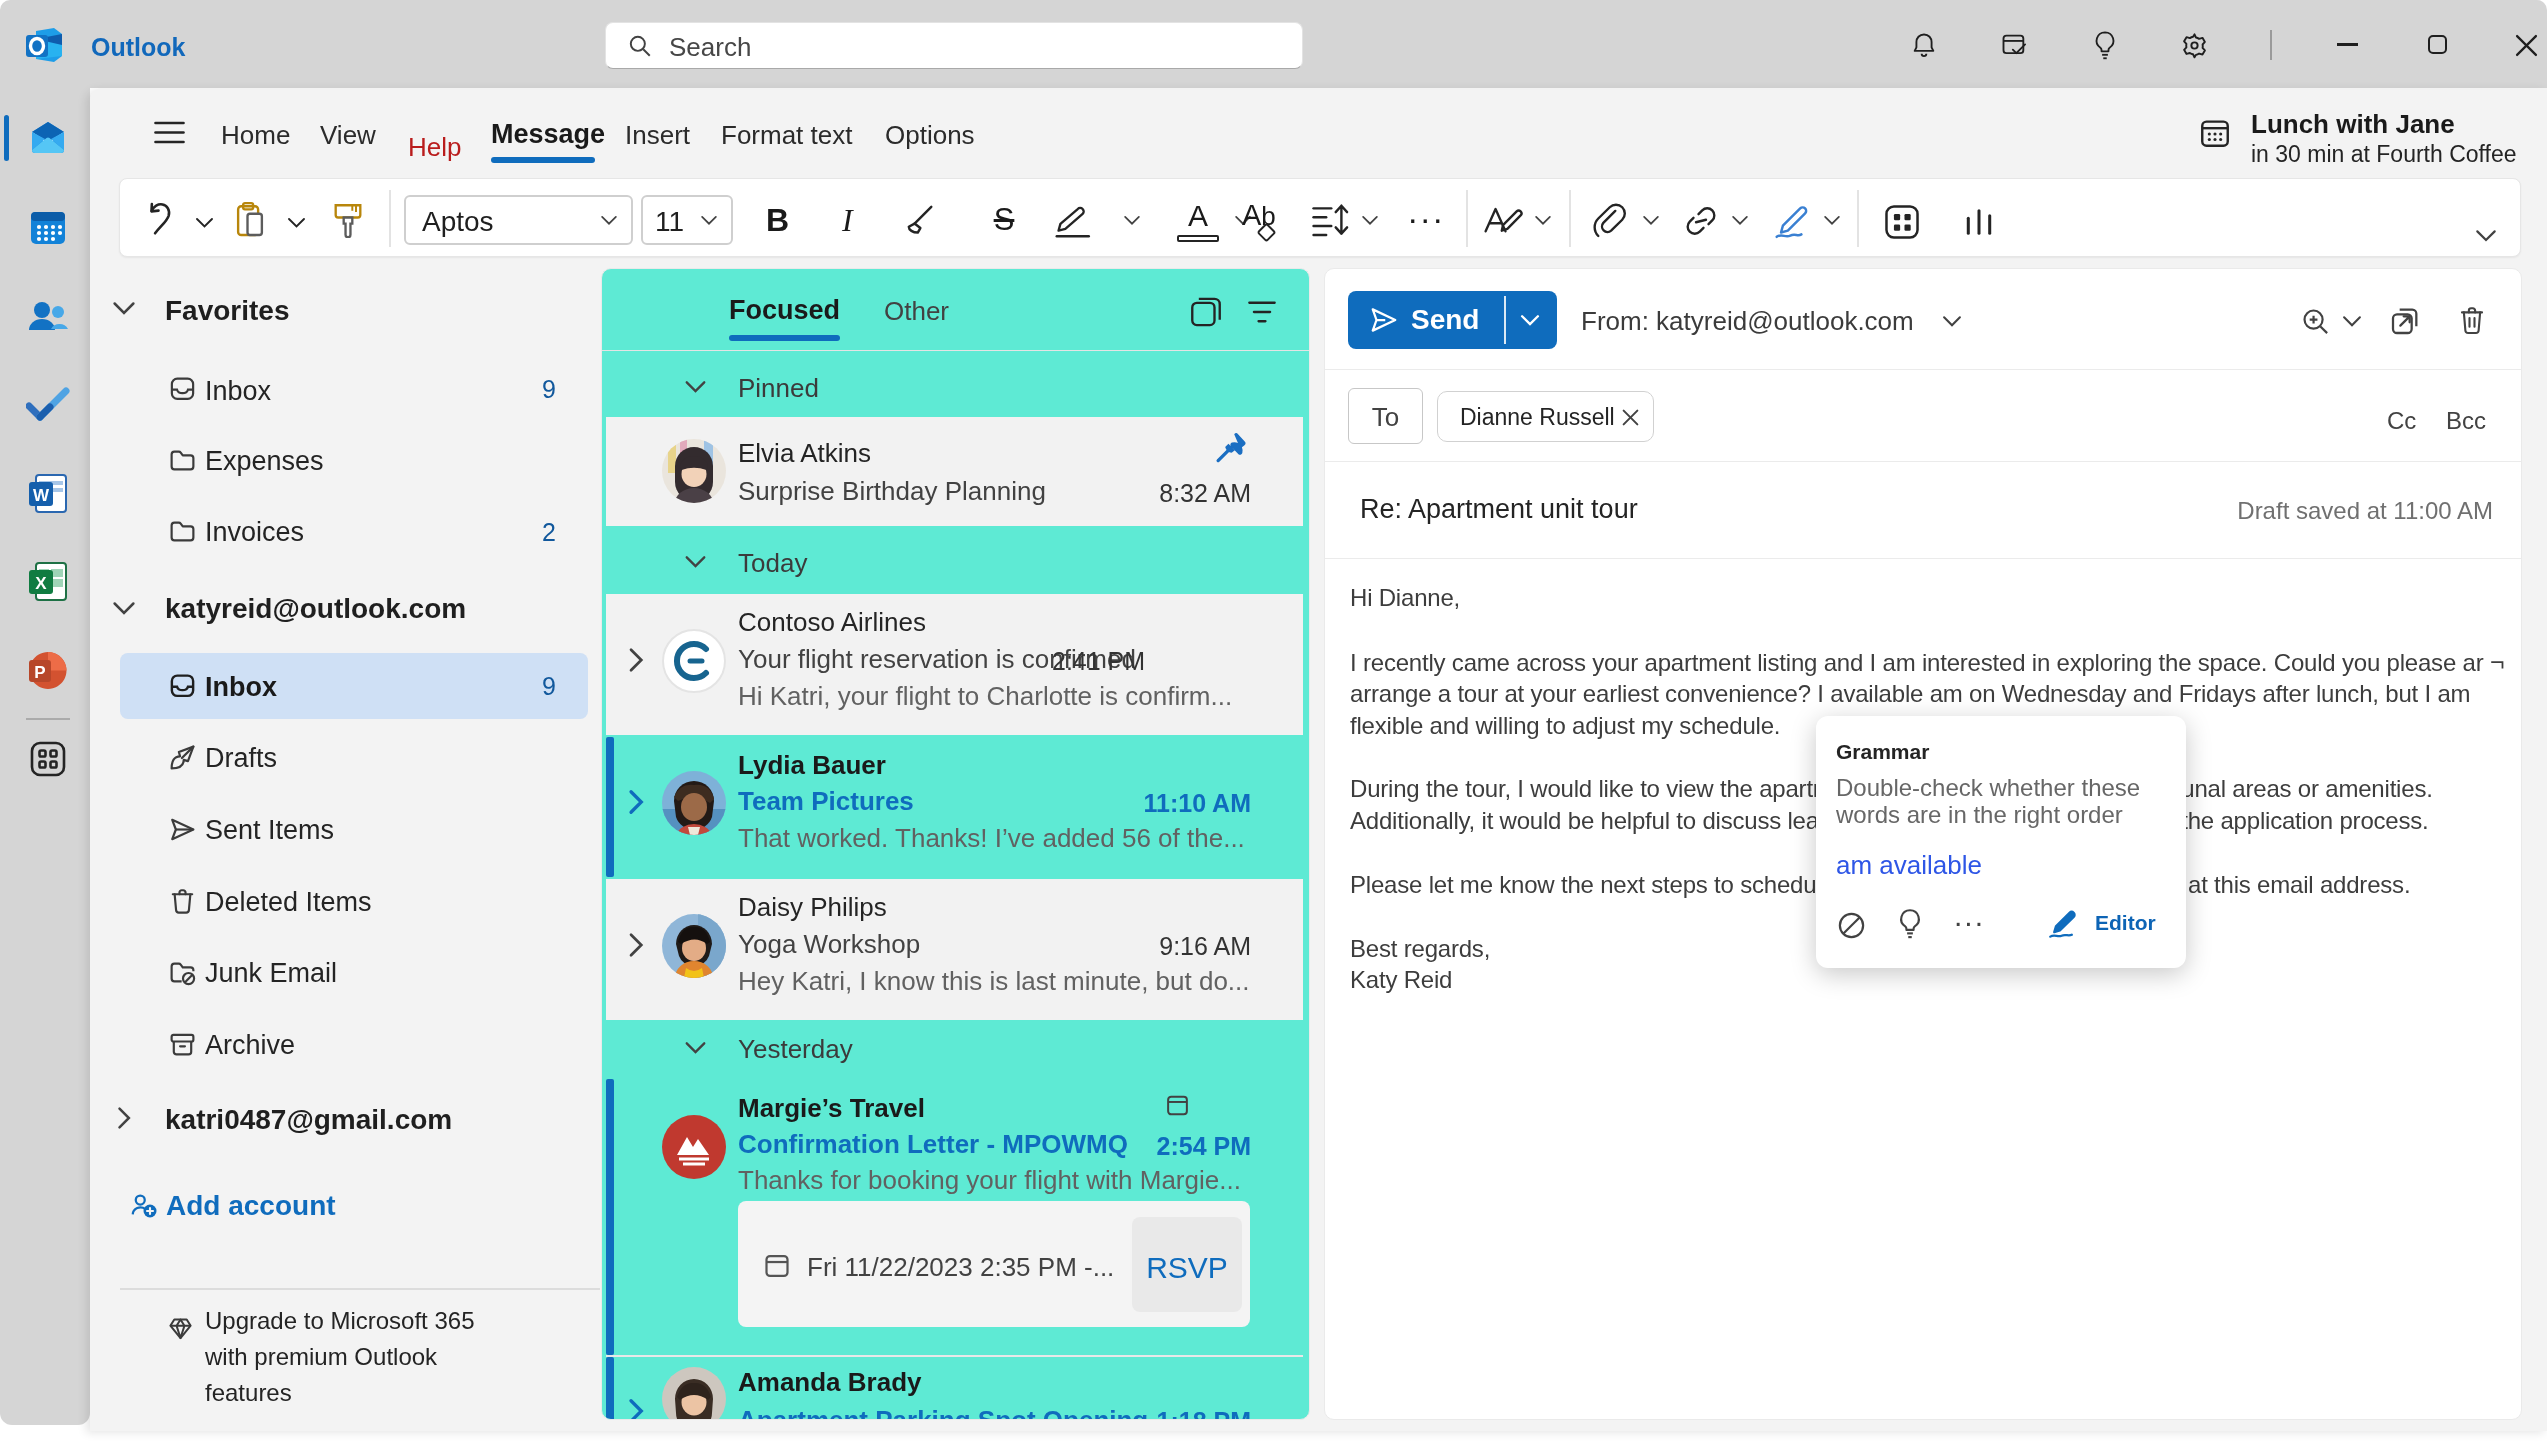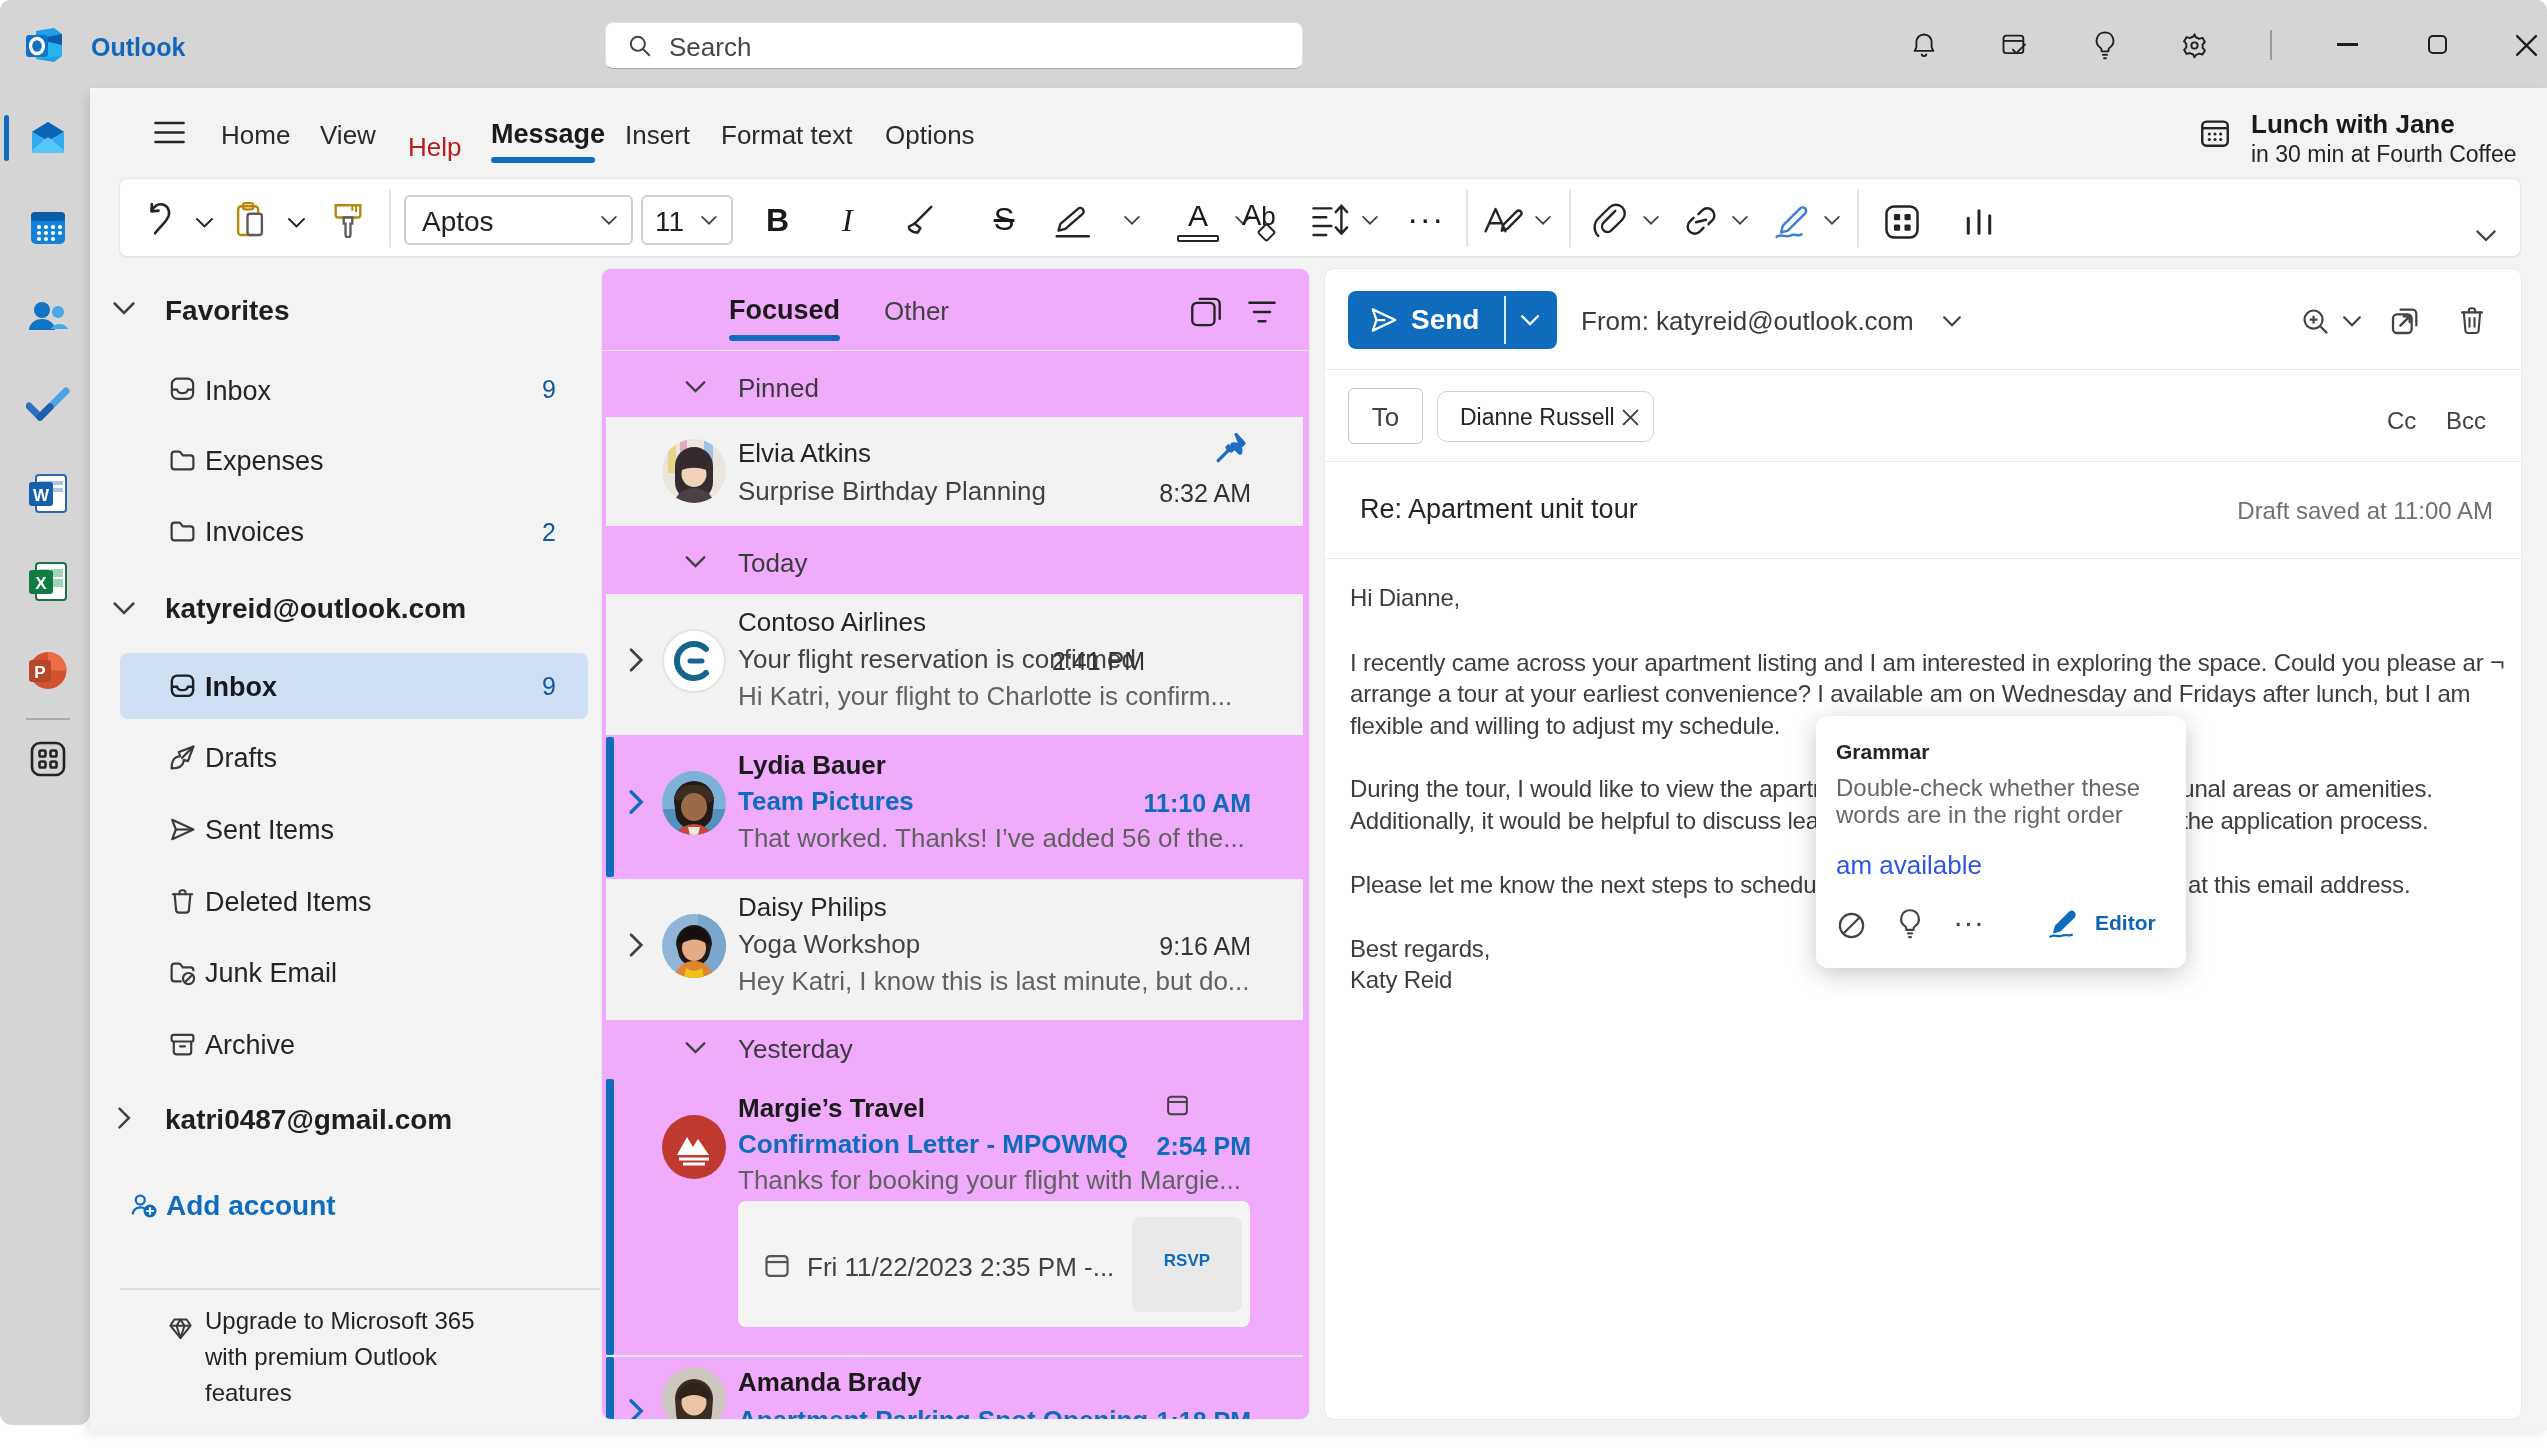--- a/index.html
+++ b/index.html
@@ -5,21 +5,21 @@
 * { margin:0; padding:0; box-sizing:border-box; }
 html,body { width:2547px; height:1452px; background:#fff; overflow:hidden; }
 body { font-family:"Liberation Sans", sans-serif; color:#242424; }
 .abs { position:absolute; }
 #page { position:relative; width:2456px; height:1452px; background:#fff; }
 #titlebar { left:0; top:0; width:2547px; height:88px; background:#d5d5d5; border-radius:10px 10px 0 0; }
 #rail { left:0; top:88px; width:90px; height:1337px; background:#d5d5d5; border-radius:0 0 12px 12px; }
 #appwin { left:90px; top:88px; width:2458px; height:1343px; background:#f3f3f3; border-top-left-radius:12px; box-shadow:-4px 2px 10px rgba(0,0,0,.10); }
 #searchbox { left:605px; top:22px; width:698px; height:47px; background:#fff; border:1px solid #e3e3e3; border-bottom-color:#a9a9a9; border-radius:8px; }
 .ttxt { font-size:27px; color:#424242; }
-#listcard { left:601px; top:268px; width:709px; height:1152px; background:#f0abfc; border-radius:10px; border:1px solid #eaeaea; overflow:hidden; }
+#listcard { left:601px; top:268px; width:709px; height:1152px; background:#5eead4; border-radius:10px; border:1px solid #eaeaea; overflow:hidden; }
 #composecard { left:1324px; top:268px; width:1198px; height:1152px; background:#fff; border-radius:10px; border:1px solid #eaeaea; overflow:hidden; }
 #toolbar { left:119px; top:178px; width:2402px; height:79px; background:#fff; border-radius:8px; border:1px solid #e6e6e6; box-shadow:0 1px 2px rgba(0,0,0,.06); }
 svg { display:block; }
 .bodyline { position:absolute; left:25px; white-space:nowrap; font-size:24px; letter-spacing:-0.2px; color:#3d3d3d;text-align:right; }
 #avail { border-bottom:7px double #3a5fe5; padding-bottom:10px; }
 #grammarpopup { left:1816px; top:716px; width:370px; height:252px; background:#fff; border-radius:12px; box-shadow:0 6px 26px rgba(0,0,0,.22); }
 </style>
 </head>
 <body>
 <div id="page">
@@ -502,21 +502,21 @@
     <div class="abs" style="left:136px; top:860px; font-size:26px; font-weight:bold; color:#0f6cbd;">Confirmation Letter - MPOWMQ</div>
     <div class="abs" style="left:450px; top:863px; width:199px; text-align:right; font-size:25px; font-weight:bold; color:#0f6cbd;">2:54 PM</div>
     <div class="abs" style="left:136px; top:896px; font-size:26px; color:#616161;">Thanks for booking your flight with Margie...</div>
     <div class="abs" style="left:136px; top:932px; width:512px; height:126px; background:#f4f4f4; border-radius:8px;"></div>
     <svg class="abs" style="left:161px; top:983px;" width="28" height="28" viewBox="0 0 24 24" fill="none" stroke="#555" stroke-width="1.9">
         <rect x="3" y="3.5" width="18" height="17" rx="3"></rect>
         <line x1="3" y1="8.6" x2="21" y2="8.6"></line>
       </svg>
     <div class="abs" style="left:205px; top:983px; font-size:26px; color:#424242;">Fri 11/22/2023 2:35 PM -...</div>
     <div class="abs" style="left:530px; top:948px; width:110px; height:95px; background:#e9e9e9; border-radius:8px;"></div>
-    <div class="abs" style="left:530px; top:982px; width:110px; text-align:center; font-size:17px; font-weight:bold; color:#0f6cbd;">RSVP</div>
+    <div class="abs" style="left:530px; top:982px; width:110px; text-align:center; font-size:30px; font-weight:normal; color:#0f6cbd;">RSVP</div>
 
     <div class="abs" style="left:4px; top:1086px; width:697px; height:1.5px; background:#e8e8e8;"></div>
     <div class="abs" style="left:4px; top:1088px; width:8px; height:65px; background:#0f6cbd; border-radius:2px;"></div>
     <svg class="abs" style="left:26px; top:1129px;" width="17" height="26" viewBox="0 0 12 19" fill="none" stroke="#0f6cbd" stroke-width="2.4" stroke-linecap="round">
         <path d="M2 2 L9.5 9.5 L2 17"></path>
       </svg>
     <svg class="abs" style="left:60px; top:1098px;" width="64" height="64" viewBox="0 0 64 64">
         <defs>
           <clipPath id="cA">
             <circle cx="32" cy="32" r="32"></circle>

